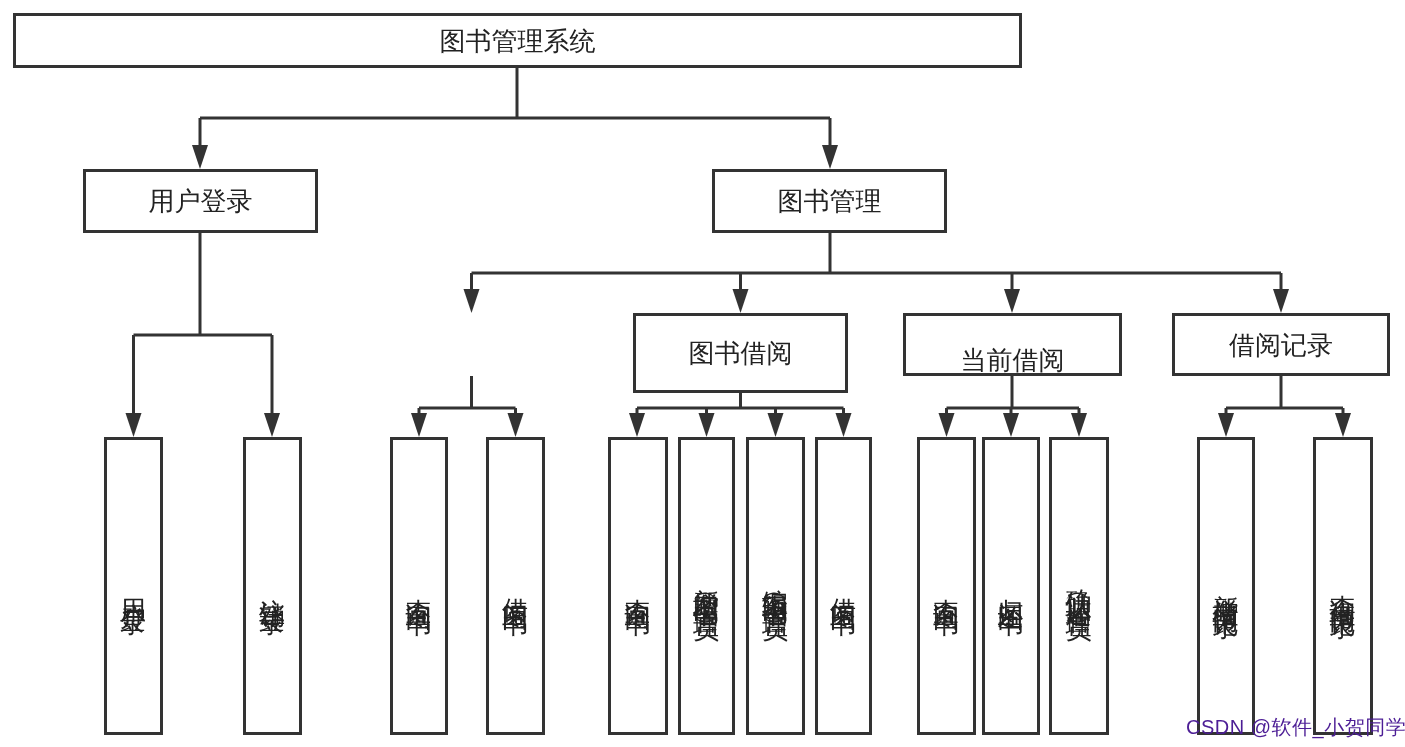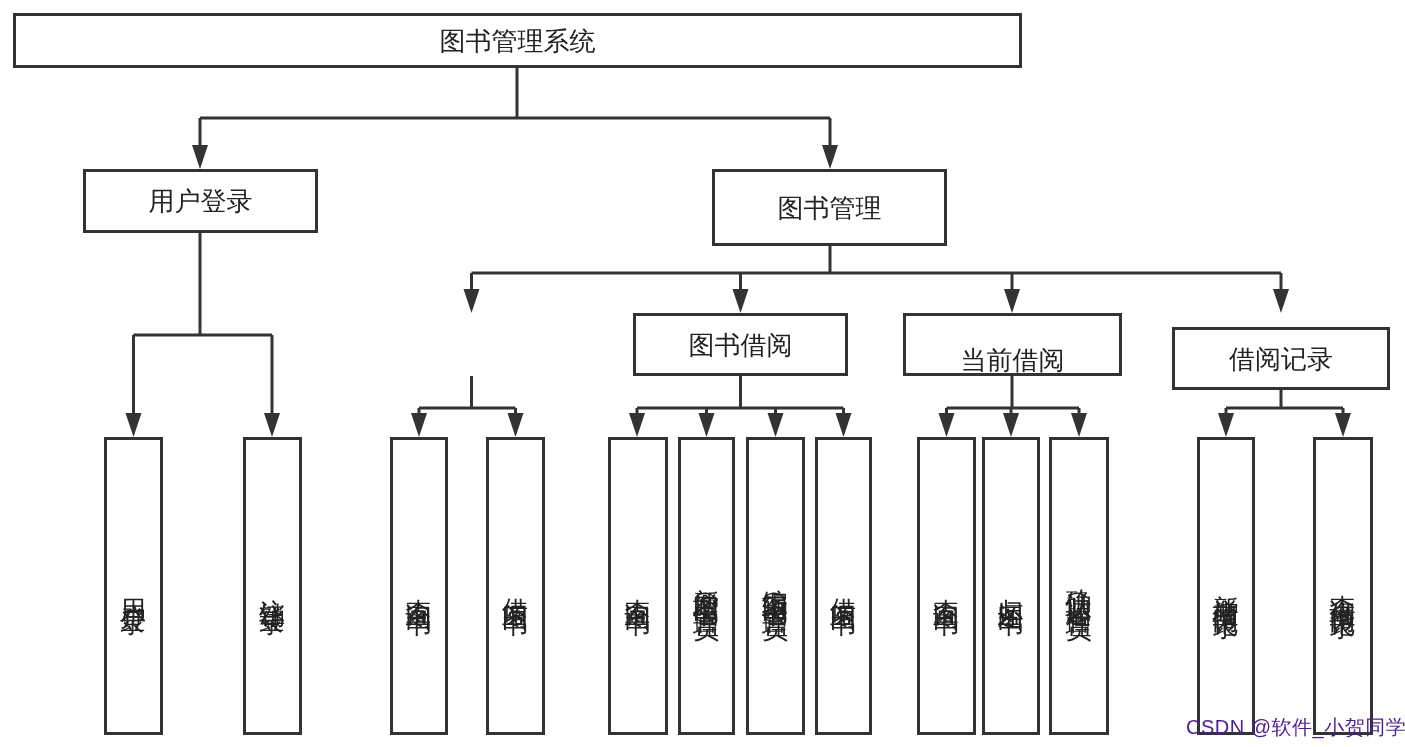--- a/index.html
+++ b/index.html
@@ -118,31 +118,31 @@
     </g>
   </svg>
 
   <div class="node" style="left:13px; top:13px; width:1009px; height:55px;">
     <span>图书管理系统</span>
   </div>
 
   <div class="node" style="left:83px; top:169px; width:235px; height:64px;">
     <span>用户登录</span>
   </div>
-  <div class="node" style="left:712px; top:169px; width:235px; height:77px;text-align:right;">
+  <div class="node" style="left:712px; top:169px; width:235px; height:64px;text-align:right;">
     <span>图书管理</span>
   </div>
 
-  <div class="node" style="left:633px; top:313px; width:215px; height:63px;">
+  <div class="node" style="left:633px; top:313px; width:215px; height:80px;">
     <span>图书借阅</span>
   </div>
   <div class="node" style="left:903px; top:313px; width:219px; height:63px;align-items:flex-end;">
     <span>当前借阅</span>
   </div>
-  <div class="node" style="left:1172px; top:313px; width:218px; height:63px;margin-top:14px;">
+  <div class="node" style="left:1172px; top:313px; width:218px; height:63px;">
     <span>借阅记录</span>
   </div>
 
   <div class="node vnode" style="left:104px; top:437px; width:59px; height:298px;">
     <span>用户登录</span>
   </div>
   <div class="node vnode" style="left:243px; top:437px; width:59px; height:298px;">
     <span>注销登录</span>
   </div>
 

